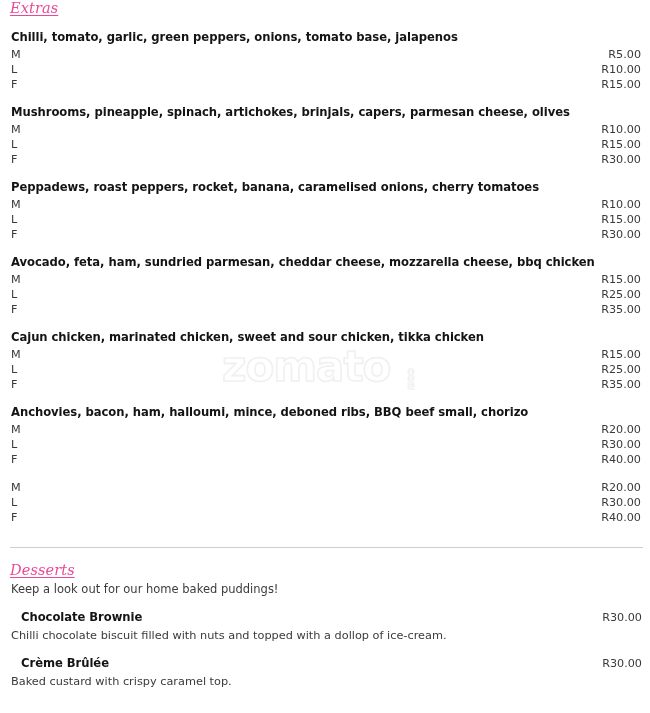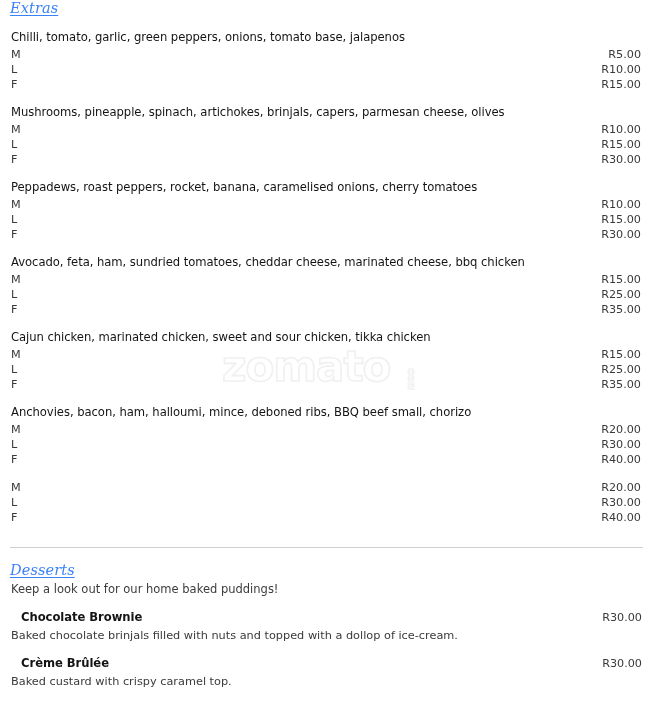--- a/index.html
+++ b/index.html
@@ -40,21 +40,21 @@
     z-index: 1;
     padding: 0 8px 0 10px;
   }
 
   
   .section-head {
     font-family: "DejaVu Serif", "Liberation Serif", serif;
     font-style: italic;
     font-weight: normal;
     font-size: 14.5px;
-    color: #3b82f6;
+    color: #ec4899;
     text-decoration: underline;
     text-underline-offset: 2px;
     margin: 0;
     padding: 0;
     line-height: 17px;
     letter-spacing: 0.1px;
   }
   .section-blurb {
     font-size: 11.5px;
     color: #3c3c3c;
@@ -62,21 +62,21 @@
     margin: 3px 0 0 1px;
     font-weight: normal;
   }
 
   
   .extras-group {
     margin-top: 13px;
   }
   .extras-title {
     font-size: 11.6px;
-    font-weight: normal;
+    font-weight: bold;
     color: #141414;
     line-height: 14px;
     letter-spacing: -0.05px;
     margin: 0 0 3px 1px;
   }
   .size-row {
     display: flex;
     align-items: baseline;
     justify-content: space-between;
     line-height: 15px;
@@ -203,21 +203,21 @@
           <span class="price">R15.00</span>
         </div>
         <div class="size-row">
           <span class="size-label">F</span>
           <span class="dot-fill"></span>
           <span class="price">R30.00</span>
         </div>
       </div>
 
       <div class="extras-group">
-        <div class="extras-title">Avocado, feta, ham, sundried tomatoes, cheddar cheese, marinated cheese, bbq chicken</div>
+        <div class="extras-title">Avocado, feta, ham, sundried parmesan, cheddar cheese, mozzarella cheese, bbq chicken</div>
         <div class="size-row">
           <span class="size-label">M</span>
           <span class="dot-fill"></span>
           <span class="price">R15.00</span>
         </div>
         <div class="size-row">
           <span class="size-label">L</span>
           <span class="dot-fill"></span>
           <span class="price">R25.00</span>
         </div>
@@ -289,21 +289,21 @@
 
     <div class="desserts-head-wrap">
       <div class="section-head">Desserts</div>
       <div class="section-blurb">Keep a look out for our home baked puddings!</div>
 
       <div class="dessert-item">
         <div class="dessert-row">
           <span class="dessert-name">Chocolate Brownie</span>
           <span class="price">R30.00</span>
         </div>
-        <div class="dessert-desc">Baked chocolate brinjals filled with nuts and topped with a dollop of ice-cream.</div>
+        <div class="dessert-desc">Chilli chocolate biscuit filled with nuts and topped with a dollop of ice-cream.</div>
       </div>
 
       <div class="dessert-item">
         <div class="dessert-row">
           <span class="dessert-name">Crème Brûlée</span>
           <span class="price">R30.00</span>
         </div>
         <div class="dessert-desc">Baked custard with crispy caramel top.</div>
       </div>
 

